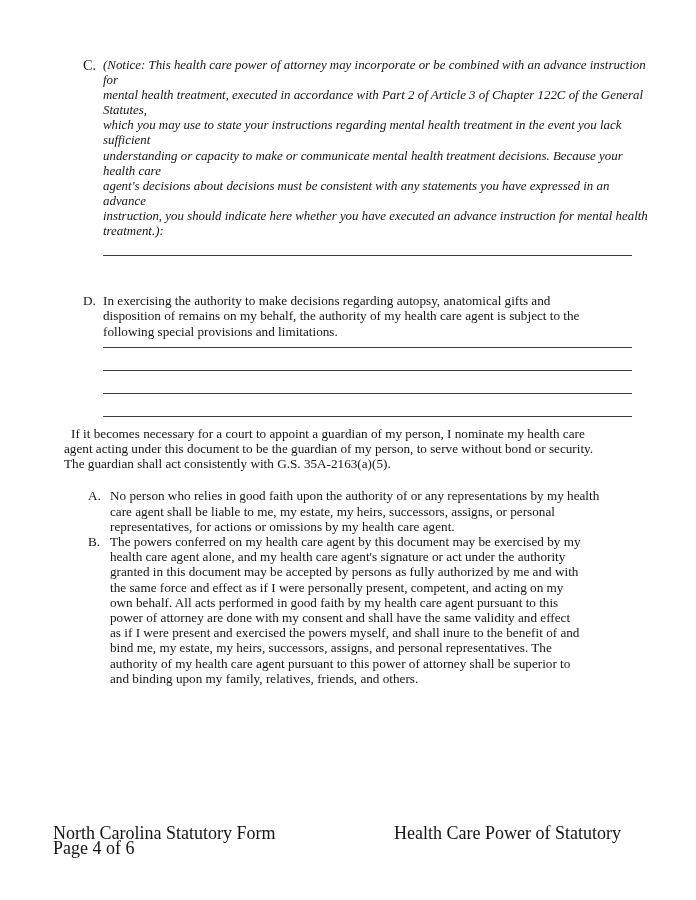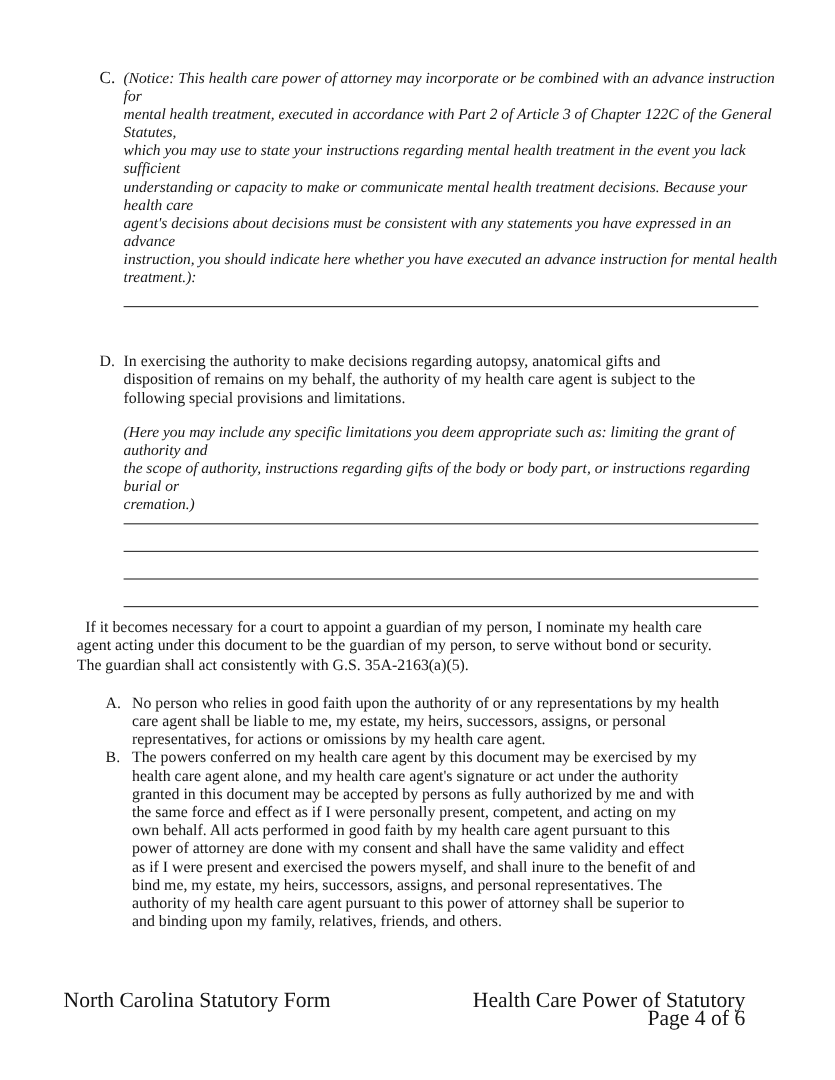--- a/index.html
+++ b/index.html
@@ -71,21 +71,21 @@
 
   .footer {
     position: absolute;
     left: 53px;
     top: 826px;
     width: 568px;
     font-size: 18px;
     line-height: 15px;
   }
   .f-row1 { display: flex; justify-content: space-between; }
-  .f-row2 { text-align: right; margin-top: 0; }
+  .f-row2 { text-align: left; margin-top: 0; }
   .f-row3 { position: relative; margin-top: 1px; height: 18px; }
   .name-group { position: absolute; left: 0; top: 0; white-space: nowrap; }
   .dated-group { position: absolute; left: 386px; top: 0; white-space: nowrap; }
   .blank-underline {
     display: inline-block;
     height: 12px;
     border-bottom: 1px solid #222222;
     vertical-align: baseline;
   }
   .name-underline { width: 162px; }
@@ -109,23 +109,20 @@
 
   <div class="single-rule"></div>
 
   <div class="hang hang-d">
     <span class="hang-label">D.</span>
     <div class="d-text">In exercising the authority to make decisions regarding autopsy, anatomical gifts and
 disposition of remains on my behalf, the authority of my health care agent is subject to the
 following special provisions and limitations.</div>
   </div>
 
-  <div class="guidance">(Here you may include any specific limitations you deem appropriate such as: limiting the grant of authority and
-the scope of authority, instructions regarding gifts of the body or body part, or instructions regarding burial or
-cremation.)</div>
 
   <div class="answer-blanks">
       <div class="answer-line"></div>
       <div class="answer-line"></div>
       <div class="answer-line"></div>
       <div class="answer-line"></div>
     </div>
 
 
   <p class="sec-body">If it becomes necessary for a court to appoint a guardian of my person, I nominate my health care

